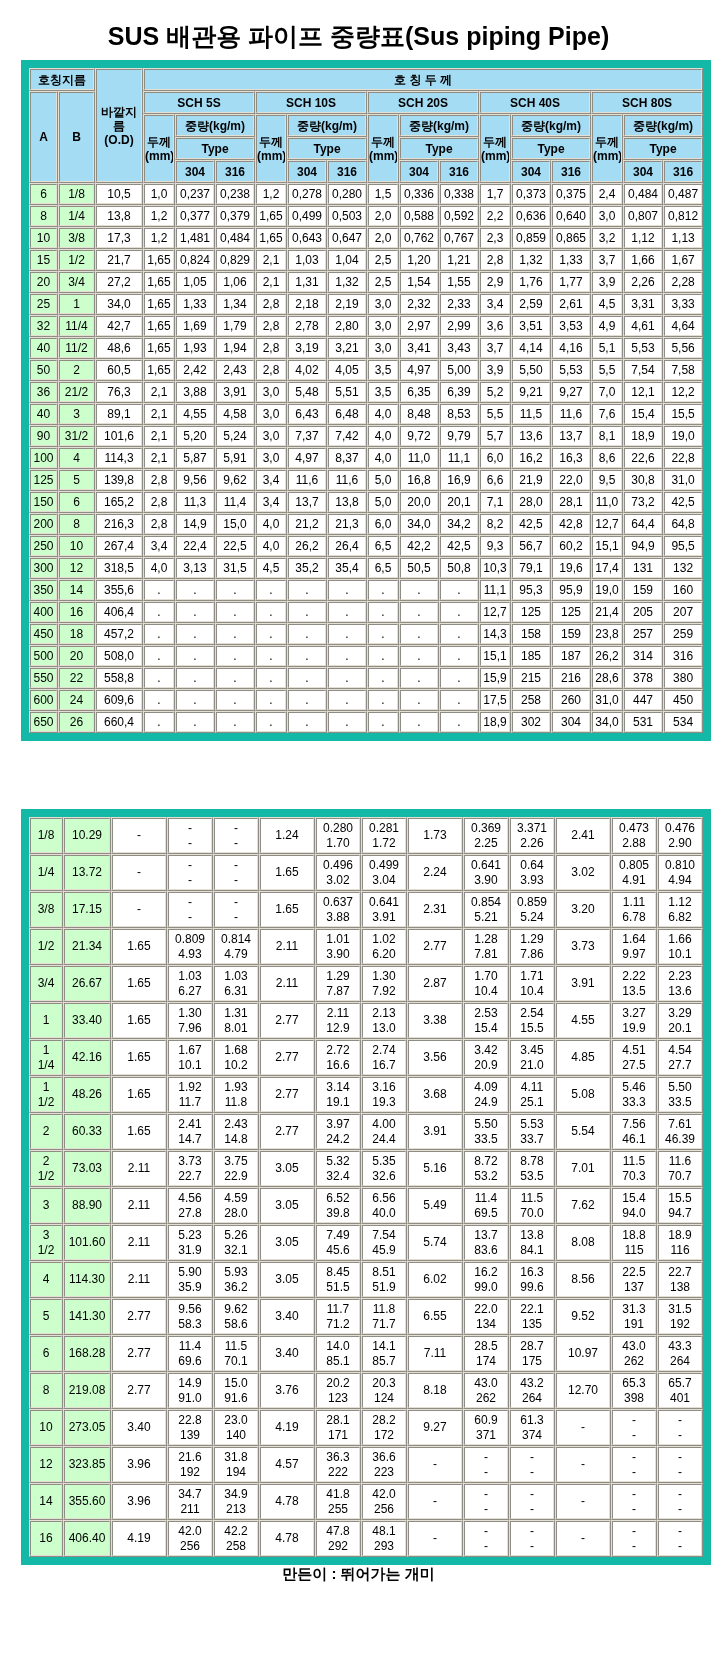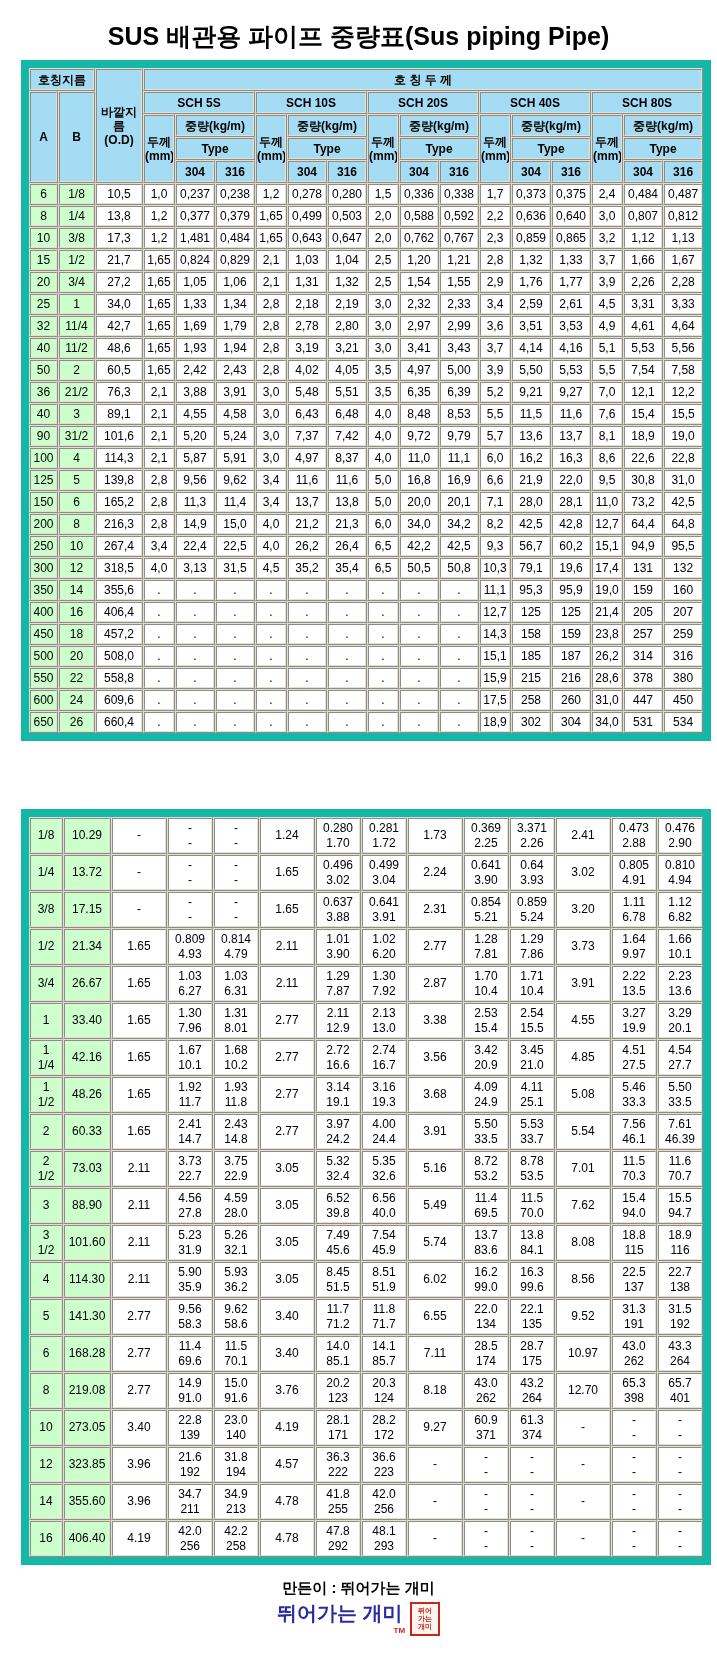--- a/index.html
+++ b/index.html
@@ -34,21 +34,21 @@
 
   #t1 { margin: 7px 0 0 21px; width: 676px; }
   #t1 thead tr { height: 23px; }
   #t1 tbody td { height: 22px; line-height: 16px; }
 
   #t2 { margin: 68px 0 0 21px; width: 678px; }
   #t2 thead tr.r1 { height: 22px; }
   #t2 thead tr.r2 { height: 44px; }
   #t2 tbody td { height: 37px; }
 
-  .footer { margin-top: 14px; text-align: center; }
+  .footer { margin-top: 0; text-align: center; }
   .maker-line { font-size: 15px; font-weight: bold; }
   .logo-row {
     display: flex; justify-content: center; align-items: flex-start;
     gap: 5px; margin-top: 4px;
   }
   .logo-text {
     color: #2b2b9e; font-size: 20px; font-weight: bold; line-height: 22px;
     position: relative;
   }
   .tm {
@@ -1149,20 +1149,13 @@
         <td>-
 -</td>
         <td>-
 -</td>
       </tr>
     </tbody>
 </table>
 
 <div class="footer">
   <div class="maker-line">만든이 : 뛰어가는 개미</div>
-  <div class="logo-row">
-    <span class="logo-text">뛰어가는 개미</span>
-    <span class="tm">TM</span>
-    <span class="stamp"><span>뛰어
-가는
-개미</span></span>
-  </div>
 </div>
 
 </body></html>

